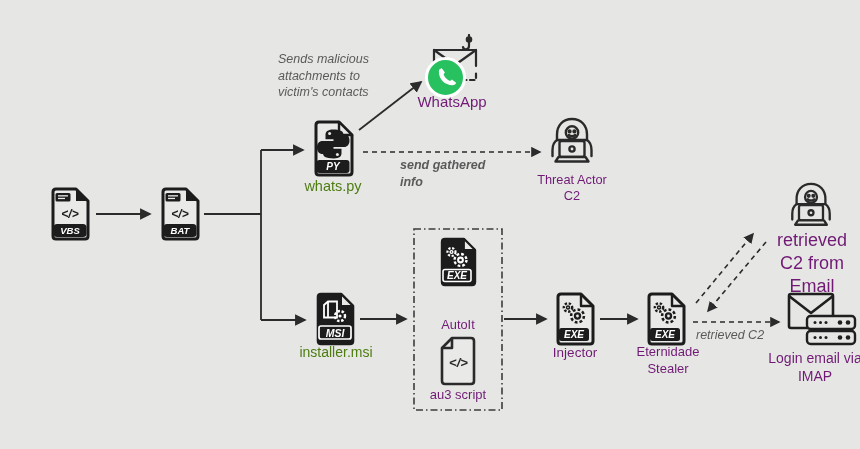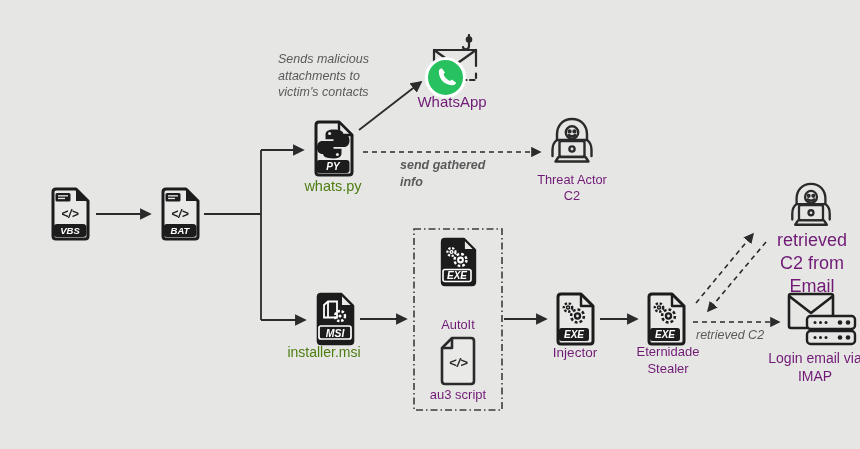--- a/index.html
+++ b/index.html
@@ -135,21 +135,21 @@
       <g fill="none" stroke="#ffffff" stroke-width="1.8">
         <path d="M11 13 l4 -3.5 h9 v16 H11 z"></path>
         <path d="M15 9.5 V25.5"></path>
         <circle cx="27" cy="24" r="5" stroke-dasharray="2.4 1.7" stroke-width="2.4"></circle>
         <circle cx="27" cy="24" r="1.6" fill="#ffffff" stroke="none"></circle>
       </g>
       <rect x="6" y="34" width="32" height="13" rx="2" fill="#1c1c1c" stroke="#ffffff" stroke-width="1.7"></rect>
       <text x="22" y="44.5" text-anchor="middle" font-family="Liberation Sans, sans-serif" font-weight="bold" font-size="10.5" fill="#ffffff">MSI</text>
     </svg>
   </div>
-  <div class="label dark" style="left:264px; top:344px; width:120px; font-size:14px;">installer.msi</div>
+  <div class="label dark" style="left:276px; top:344px; width:120px; font-size:14px;">installer.msi</div>
 
   <div class="node" style="left:437px; top:237px;">
     <svg width="42" height="50" viewBox="0 0 42 50">
       <path d="M8 2 H27 L38 13 V45 Q38 48 35 48 H8 Q5 48 5 45 V5 Q5 2 8 2 Z" fill="#1c1c1c" stroke="#1c1c1c" stroke-width="2.4" stroke-linejoin="round"></path>
       <path d="M27 2 L38 13 H27 Z" fill="#e9eae8" stroke="#1c1c1c" stroke-width="1.8" stroke-linejoin="round"></path>
       <g>
         <circle cx="14.5" cy="15" r="4" fill="none" stroke="#ffffff" stroke-width="2.2" stroke-dasharray="2.2 1.6"></circle>
         <circle cx="14.5" cy="15" r="1.4" fill="none" stroke="#ffffff" stroke-width="1.4"></circle>
         <circle cx="23.5" cy="23" r="6" fill="none" stroke="#ffffff" stroke-width="2.4" stroke-dasharray="2.7 2"></circle>
         <circle cx="23.5" cy="23" r="3.4" fill="#ffffff"></circle>

